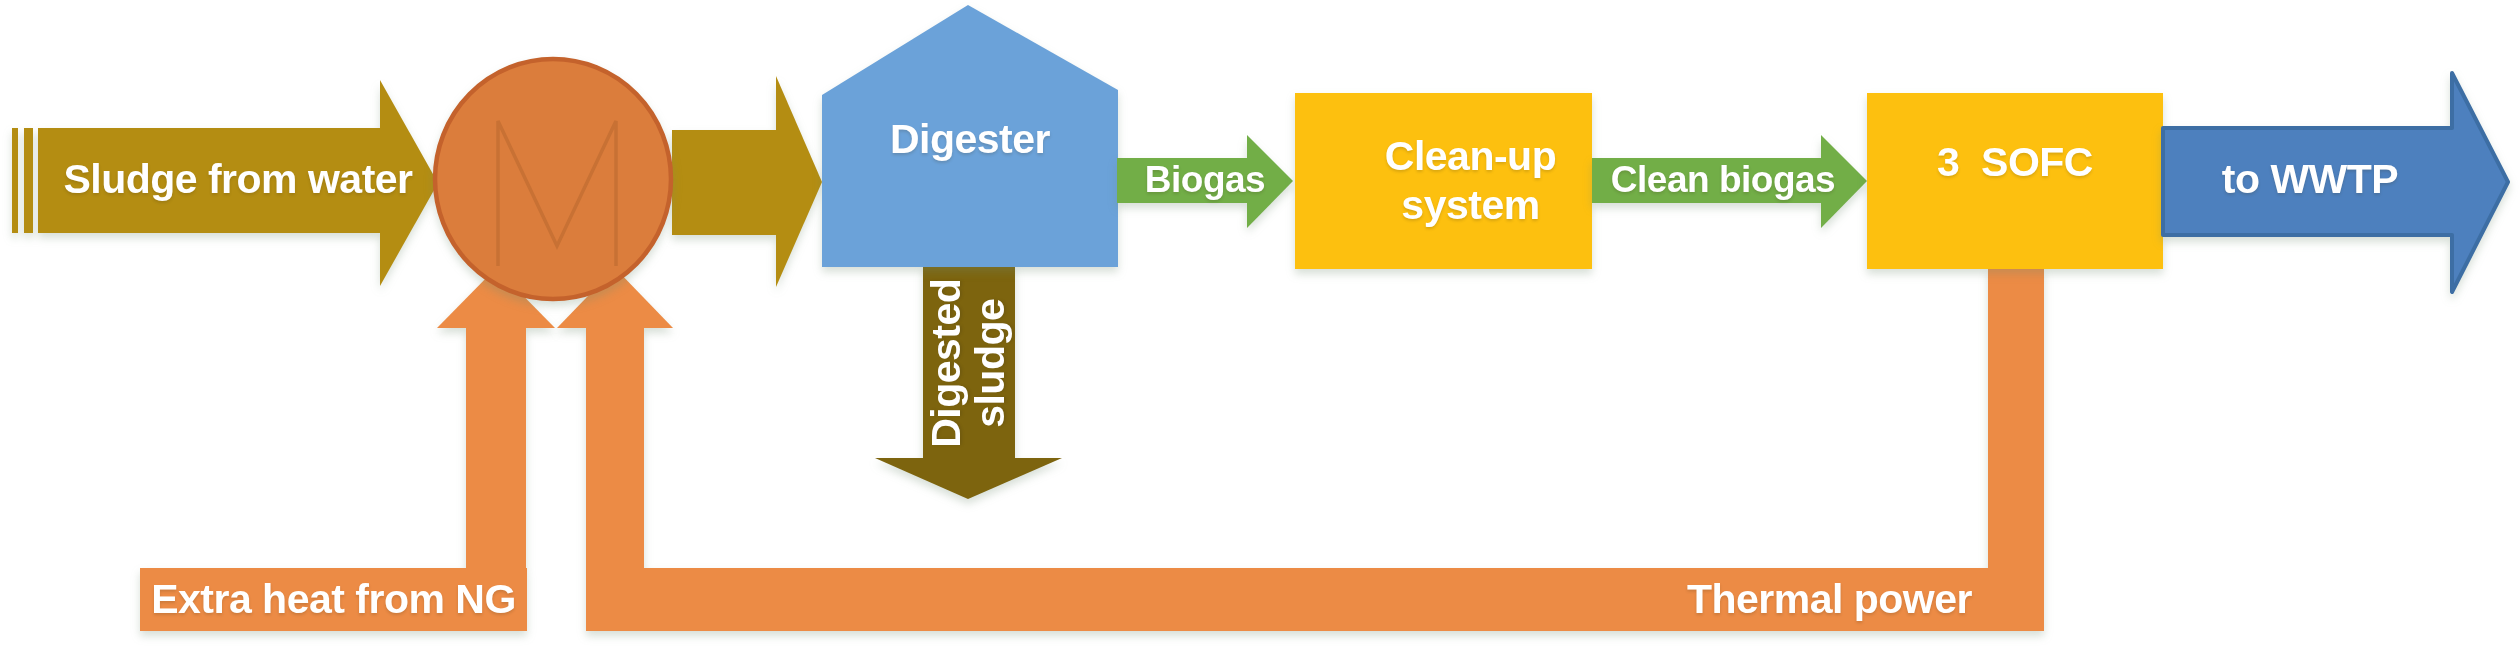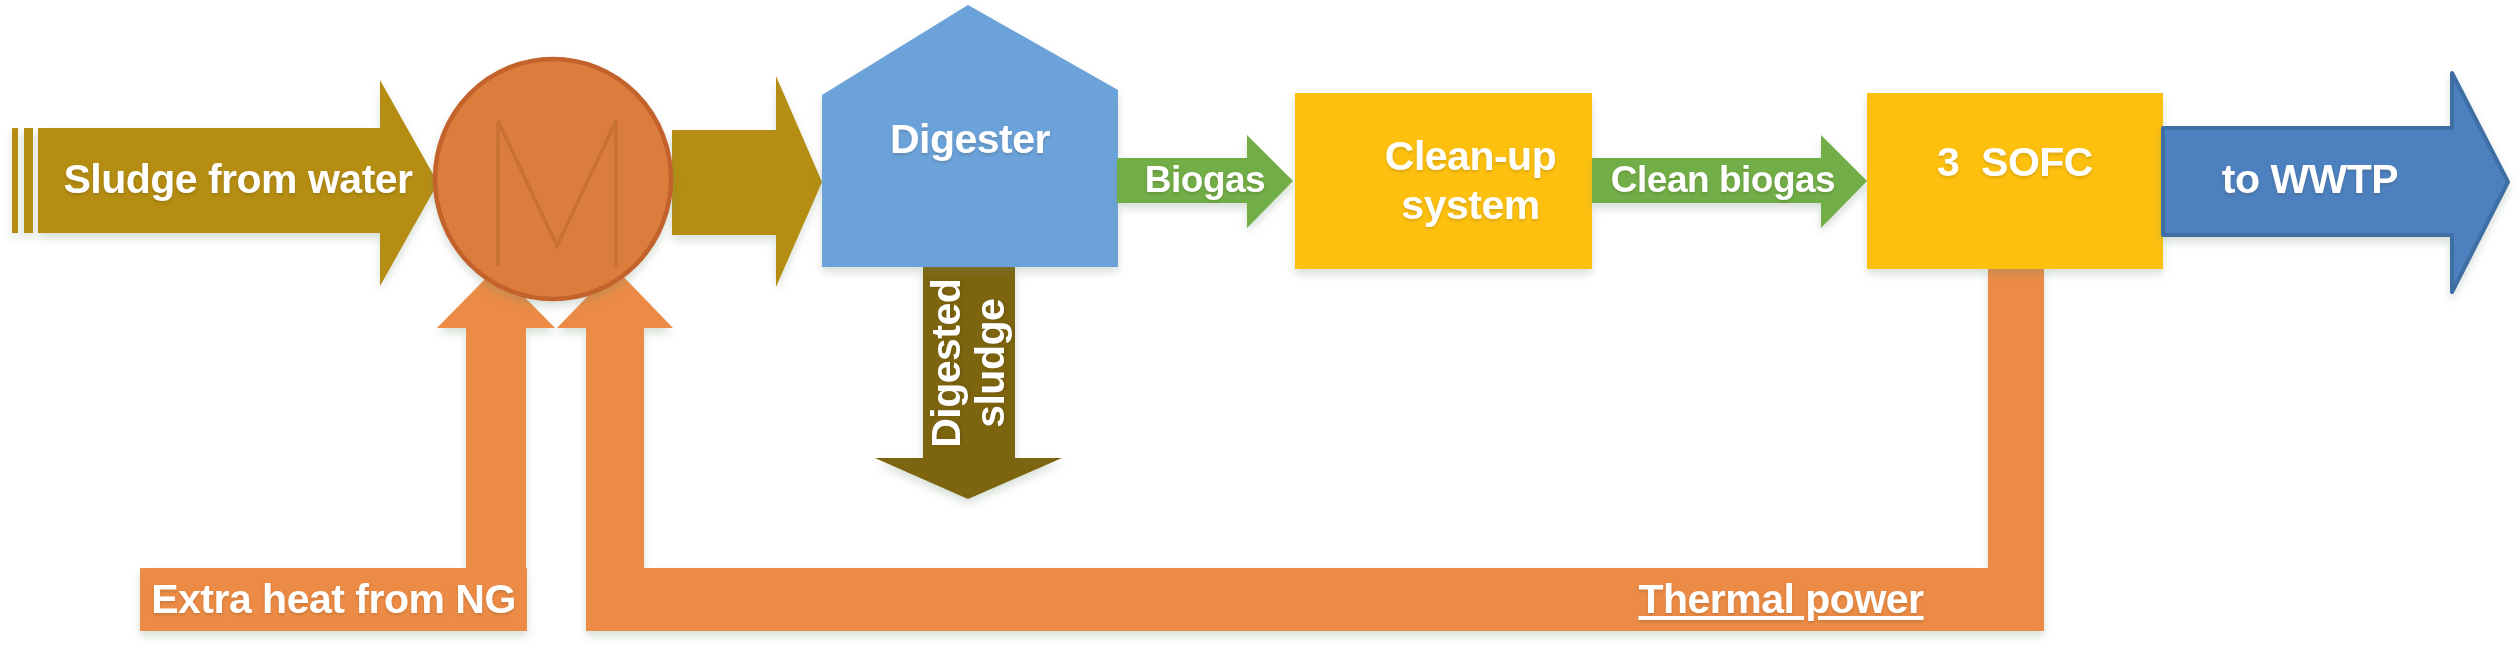--- a/index.html
+++ b/index.html
@@ -15,21 +15,21 @@
   .fill-bluelight{fill:var(--blue-light);}
   .mixer-body{fill:var(--orange-fill);stroke:var(--orange-stroke);stroke-width:4.5px;}
   .mixer-m{fill:none;stroke:var(--orange-m-stroke);stroke-width:3.5px;stroke-linejoin:miter;}
   .elec{fill:var(--blue-dark-fill);stroke:var(--blue-dark-stroke);stroke-width:4px;stroke-linejoin:round;}
   .lbl{position:absolute;display:flex;align-items:center;justify-content:center;
        color:var(--text-color);font-weight:700;text-align:center;
        font-size:41px;line-height:1.2;letter-spacing:-0.5px;
        white-space:pre-wrap;text-shadow:0 2px 3px rgba(60,50,20,0.18);}
   .lbl .l2{display:block;}
   .lbl-small{font-size:37px;}
-  .lbl-right{padding-right:10px;box-sizing:border-box;text-decoration:underline;}
+  .lbl-right{justify-content:flex-end;padding-right:10px;box-sizing:border-box;}
   .rot{transform:rotate(-90deg);width:192px;line-height:1.08;}
 </style>
 </head>
 <body>
 
 <svg class="layer" width="2520" height="648" viewBox="0 0 2520 648">
 
   <g class="sh">
     <rect class="fill-orange" x="140" y="568" width="387" height="63"></rect>
     <rect class="fill-orange" x="466" y="327" width="60" height="242"></rect>

